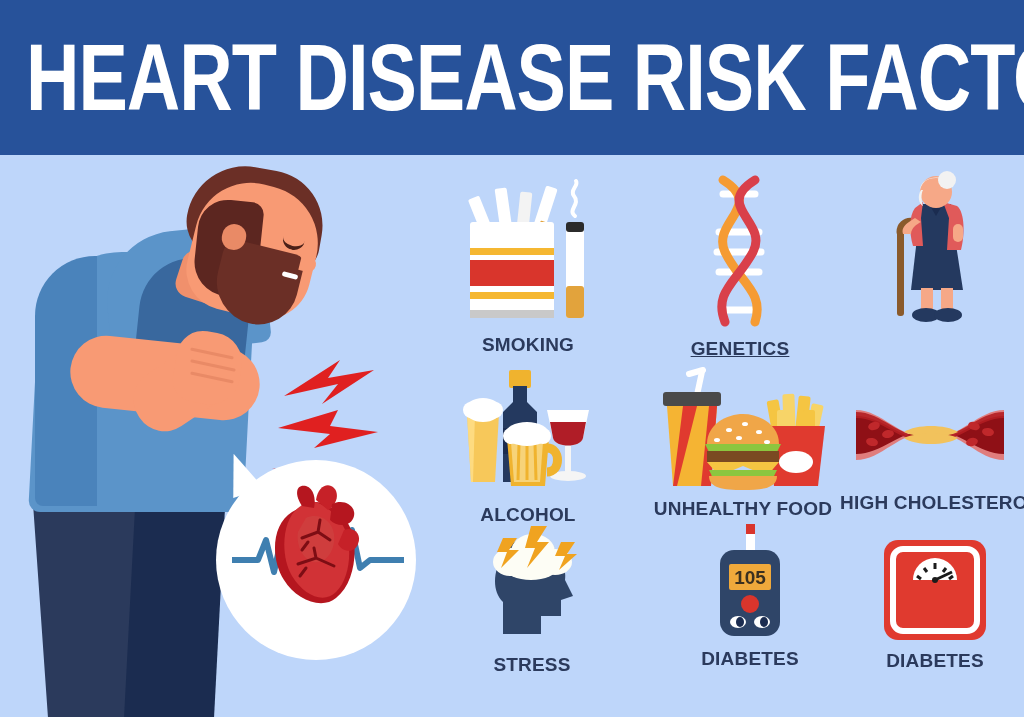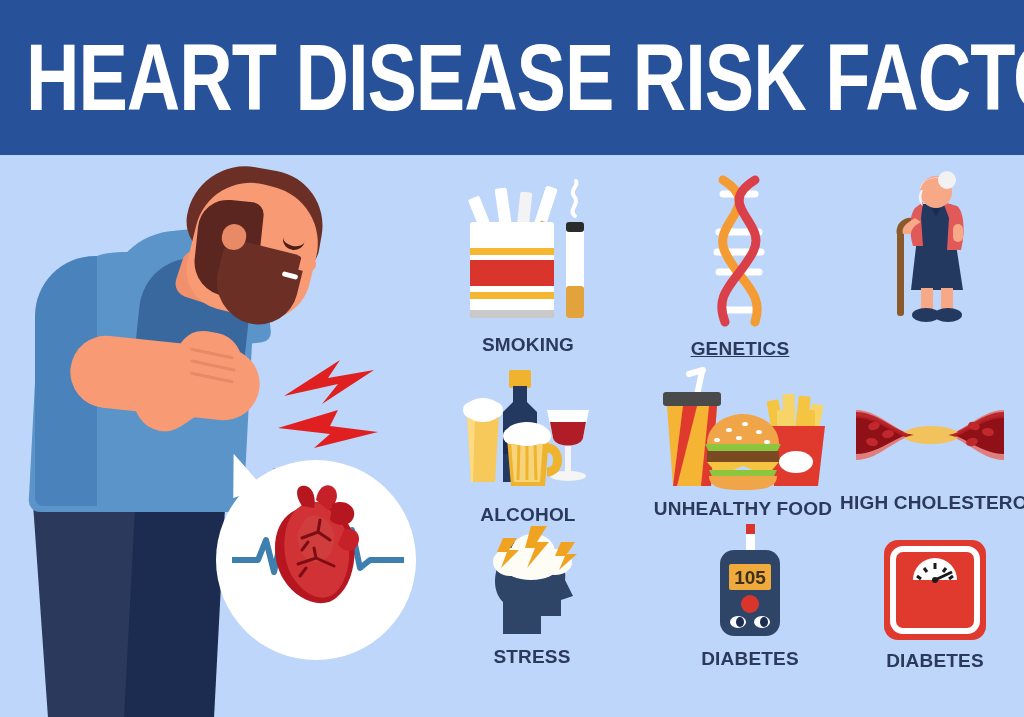--- a/index.html
+++ b/index.html
@@ -434,21 +434,21 @@
           <ellipse cx="66" cy="28" rx="22" ry="18"></ellipse>
           <ellipse cx="88" cy="38" rx="17" ry="13"></ellipse>
           <ellipse cx="64" cy="44" rx="26" ry="12"></ellipse>
         </g>
 
         <polygon points="36,14 50,14 42,26 52,26 34,44 40,28 30,28" fill="#f0a320"></polygon>
         <polygon points="64,2 80,2 70,18 82,18 60,44 68,24 58,24" fill="#f0a320"></polygon>
         <polygon points="94,18 108,18 100,30 110,30 92,46 98,32 88,32" fill="#f0a320"></polygon>
       </svg>
     </div>
-    <div class="lab" style="">STRESS</div>
+    <div class="lab" style="margin-top:8px;">STRESS</div>
   </div>
 
   <div class="cell" style="left:680px;top:524px;width:140px;text-align:center;">
     <div class="art">
       <svg class="icon-svg" width="96" height="124" viewBox="0 0 96 124">
 
         <rect x="44" y="0" width="9" height="34" fill="#ffffff"></rect>
         <rect x="44" y="0" width="9" height="10" fill="#d9352c"></rect>
 
         <rect x="18" y="26" width="60" height="86" rx="14" fill="#2f4568"></rect>

